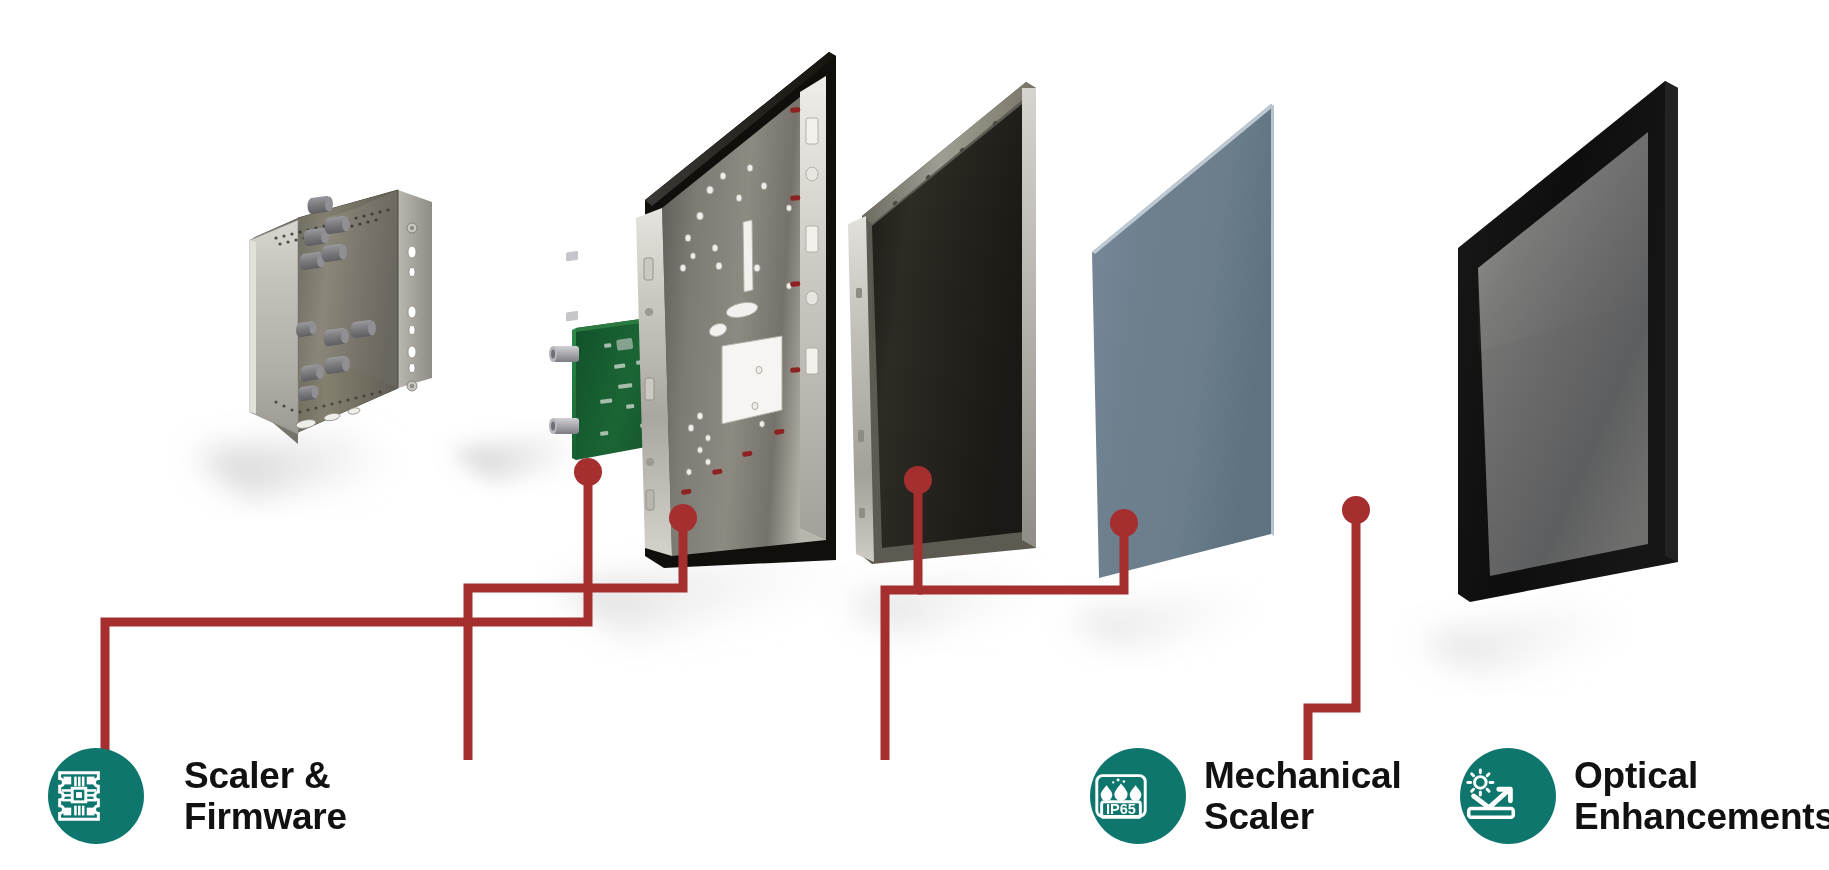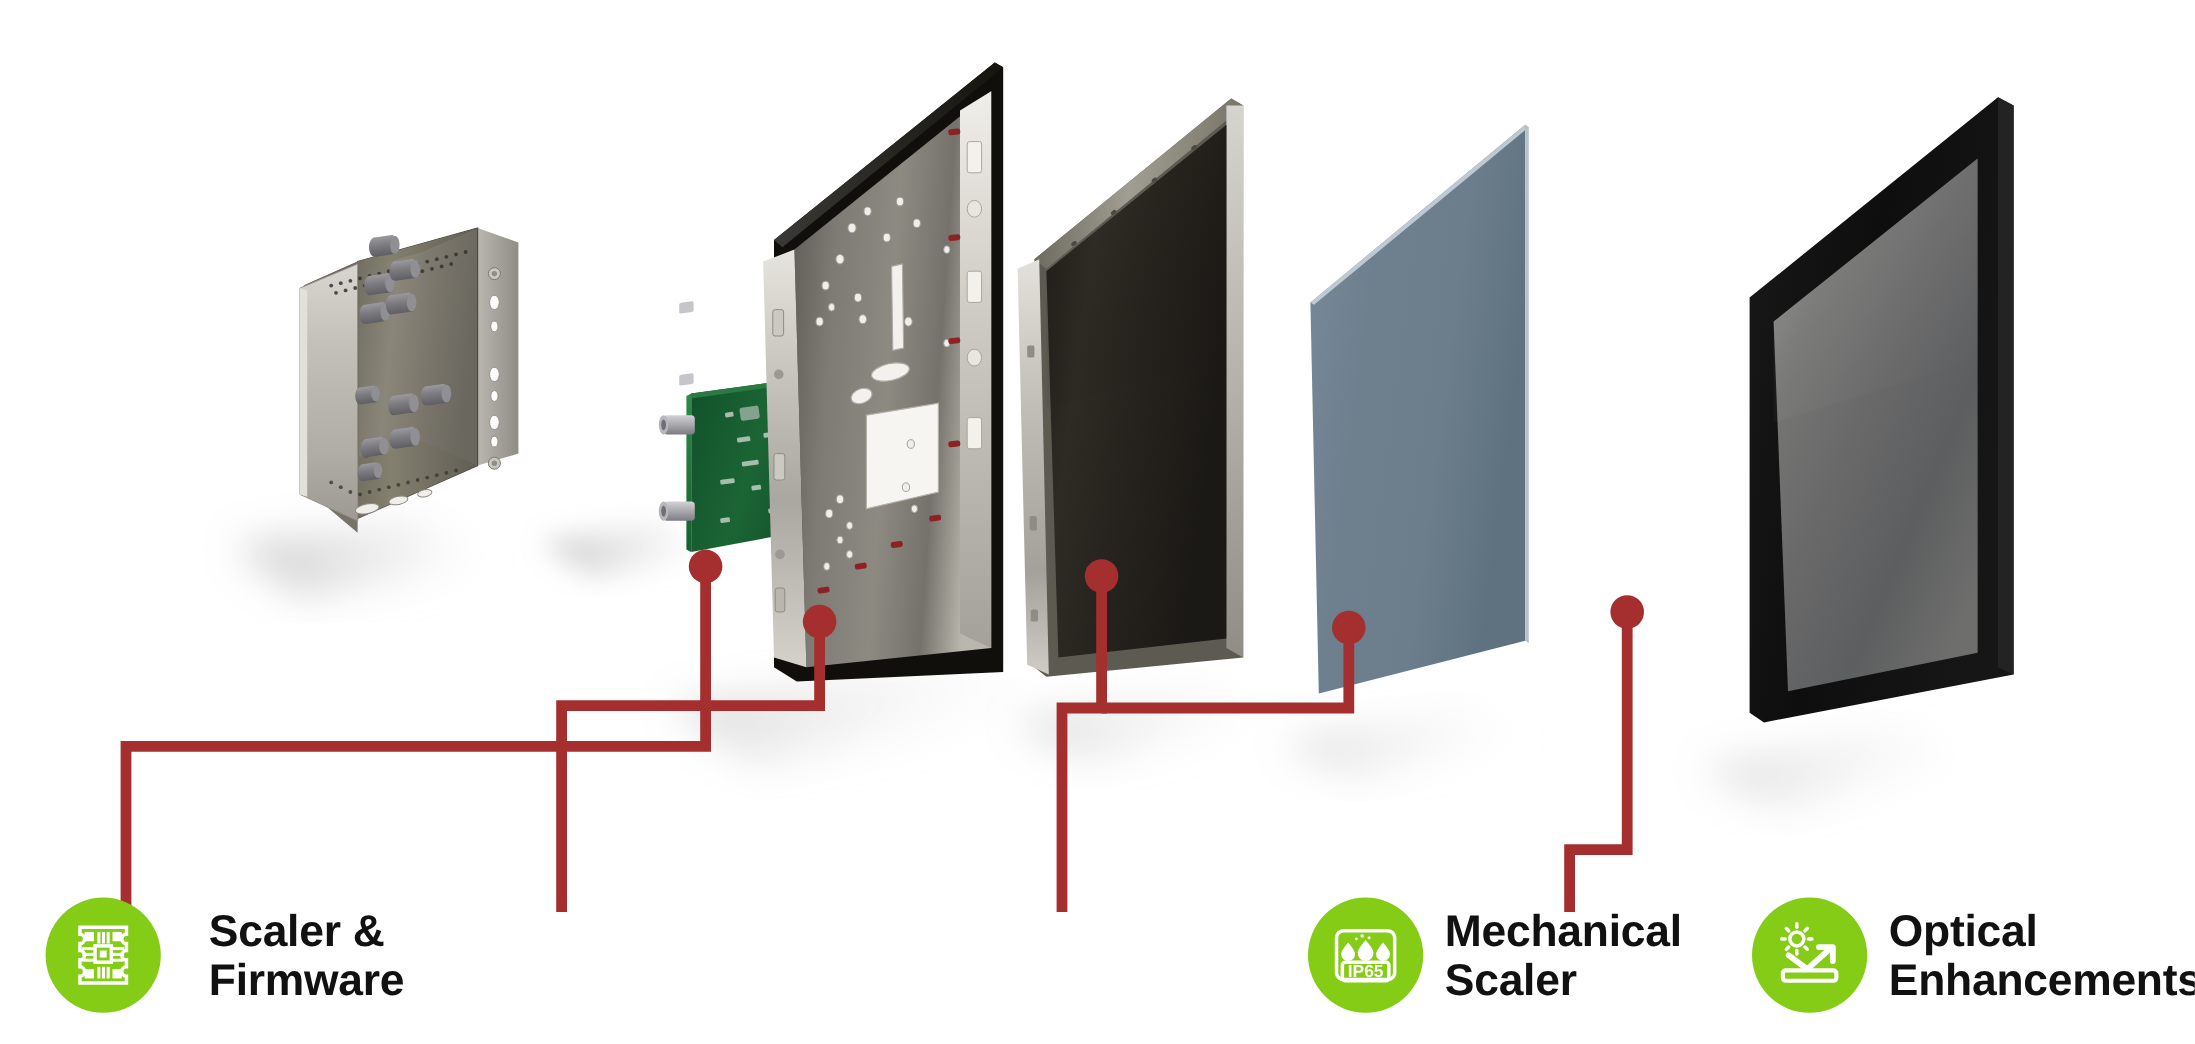--- a/index.html
+++ b/index.html
@@ -34,38 +34,37 @@
   .legend {
     position: absolute;
     display: flex;
     align-items: center;
     gap: 18px;
   }
   .badge {
     width: 96px;
     height: 96px;
     border-radius: 50%;
-    background: #84cc16;
+    background: #0f766e;
     display: flex;
     align-items: center;
-    justify-content: center;
     flex: 0 0 auto;
   }
   .badge svg { display: block; }
   .legend-label {
     font-family: "Liberation Sans", sans-serif;
     font-weight: bold;
     font-size: 37px;
     line-height: 1.12;
     color: #111111;
     white-space: pre-line;
     letter-spacing: -0.2px;
   }
 
-  #legend-scaler   { left: 38px;   top: 748px; gap: 40px; }
+  #legend-scaler   { left: 48px;   top: 748px; gap: 40px; }
   #legend-mech     { left: 1090px; top: 748px; }
   #legend-optical  { left: 1460px; top: 748px; }
 </style>
 </head>
 <body>
 
 <div id="stage">
 
   <div class="layer">
     <svg width="1829" height="870" viewBox="0 0 1829 870" xmlns="http://www.w3.org/2000/svg">

